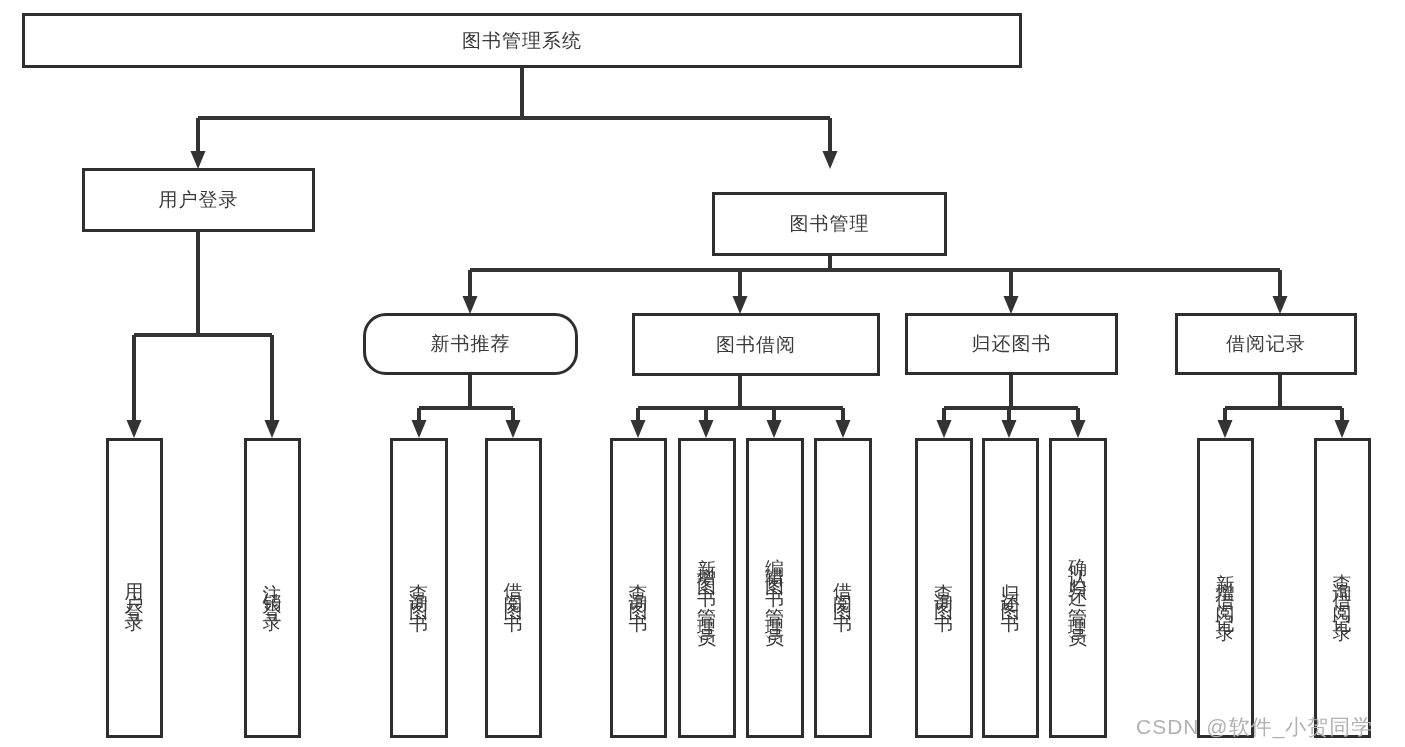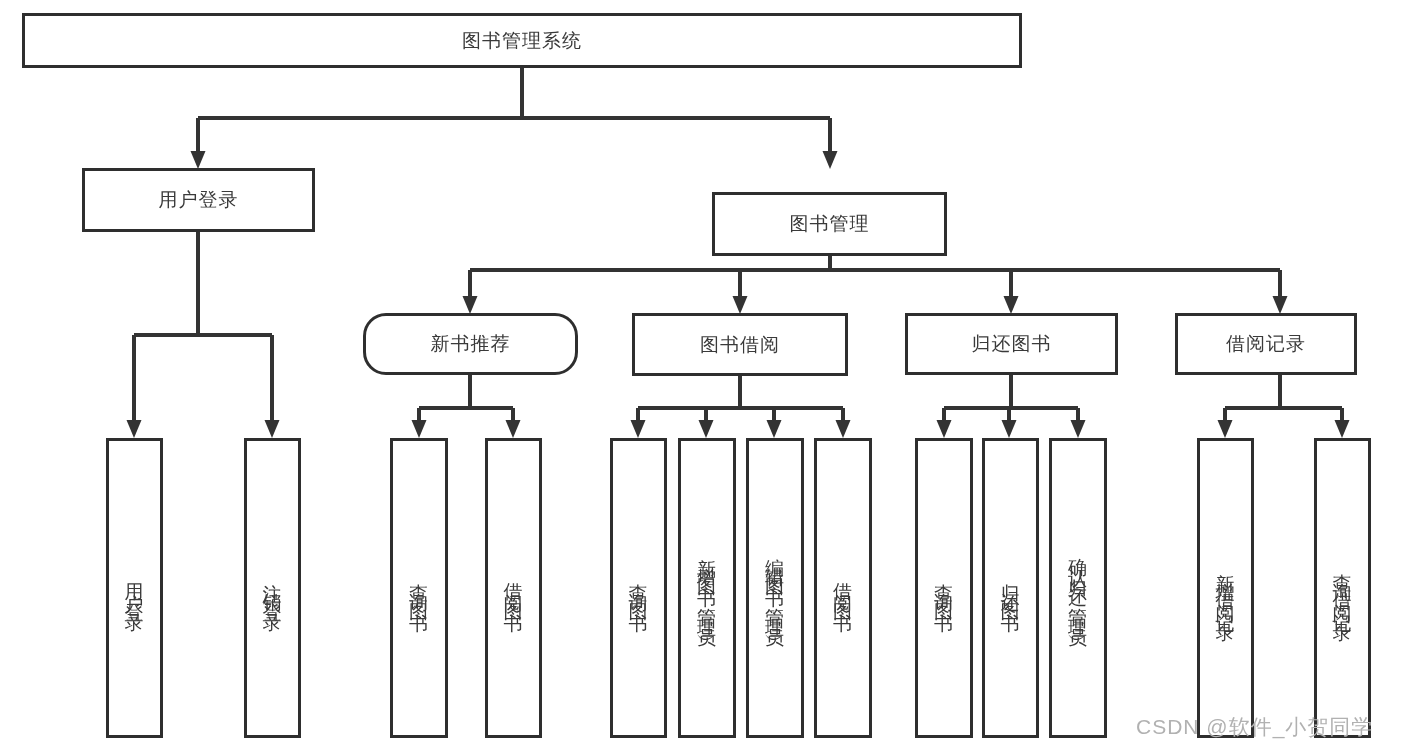--- a/index.html
+++ b/index.html
@@ -96,21 +96,21 @@
   <div class="node" style="left:82px;top:168px;width:233px;height:64px;">
     <span>用户登录</span>
   </div>
   <div class="node" style="left:712px;top:168px;width:235px;height:64px;margin-top:24px;">
     <span>图书管理</span>
   </div>
 
   <div class="node" style="left:363px;top:313px;width:215px;height:62px;border-radius:23px;">
     <span>新书推荐</span>
   </div>
-  <div class="node" style="left:632px;top:313px;width:216px;height:63px;">
+  <div class="node" style="left:632px;top:313px;width:248px;height:63px;">
     <span>图书借阅</span>
   </div>
   <div class="node" style="left:905px;top:313px;width:213px;height:62px;">
     <span>归还图书</span>
   </div>
   <div class="node" style="left:1175px;top:313px;width:182px;height:62px;">
     <span>借阅记录</span>
   </div>
 
   <div class="node leaf" style="left:106px;top:438px;width:57px;height:300px;">

